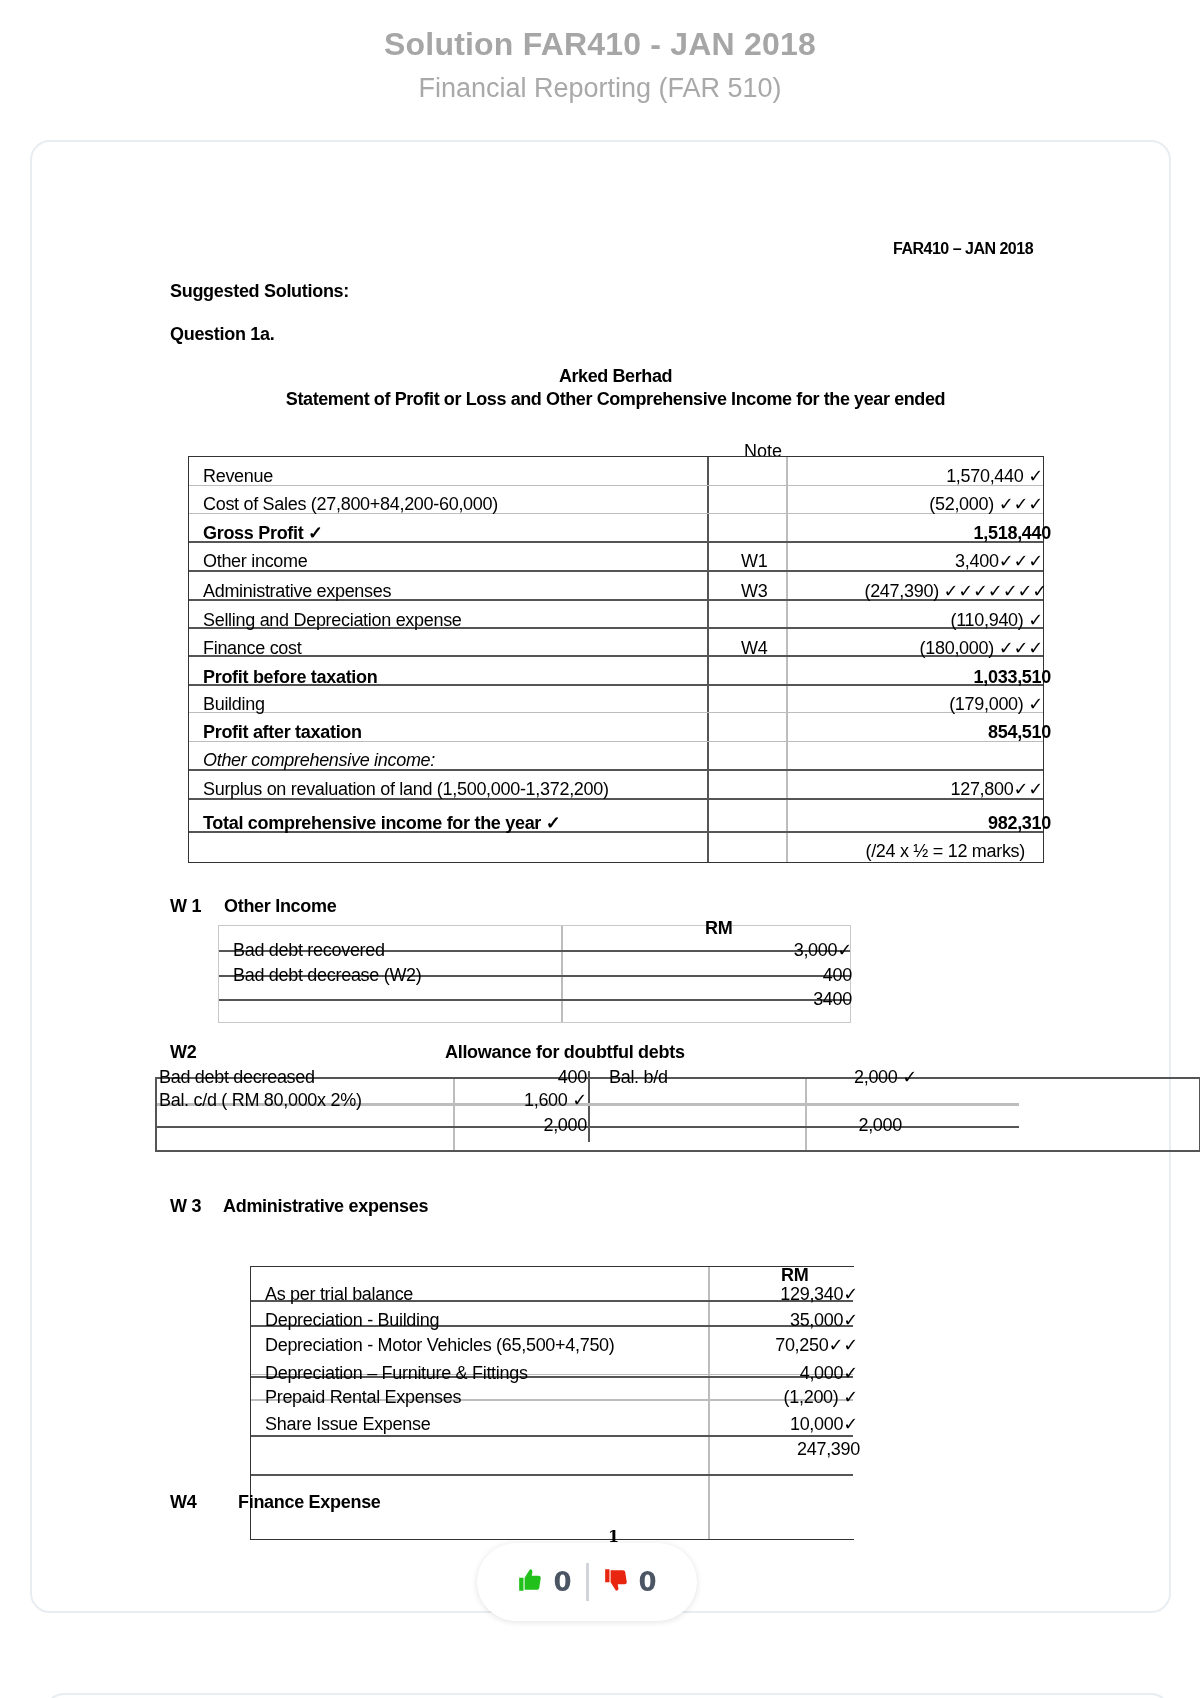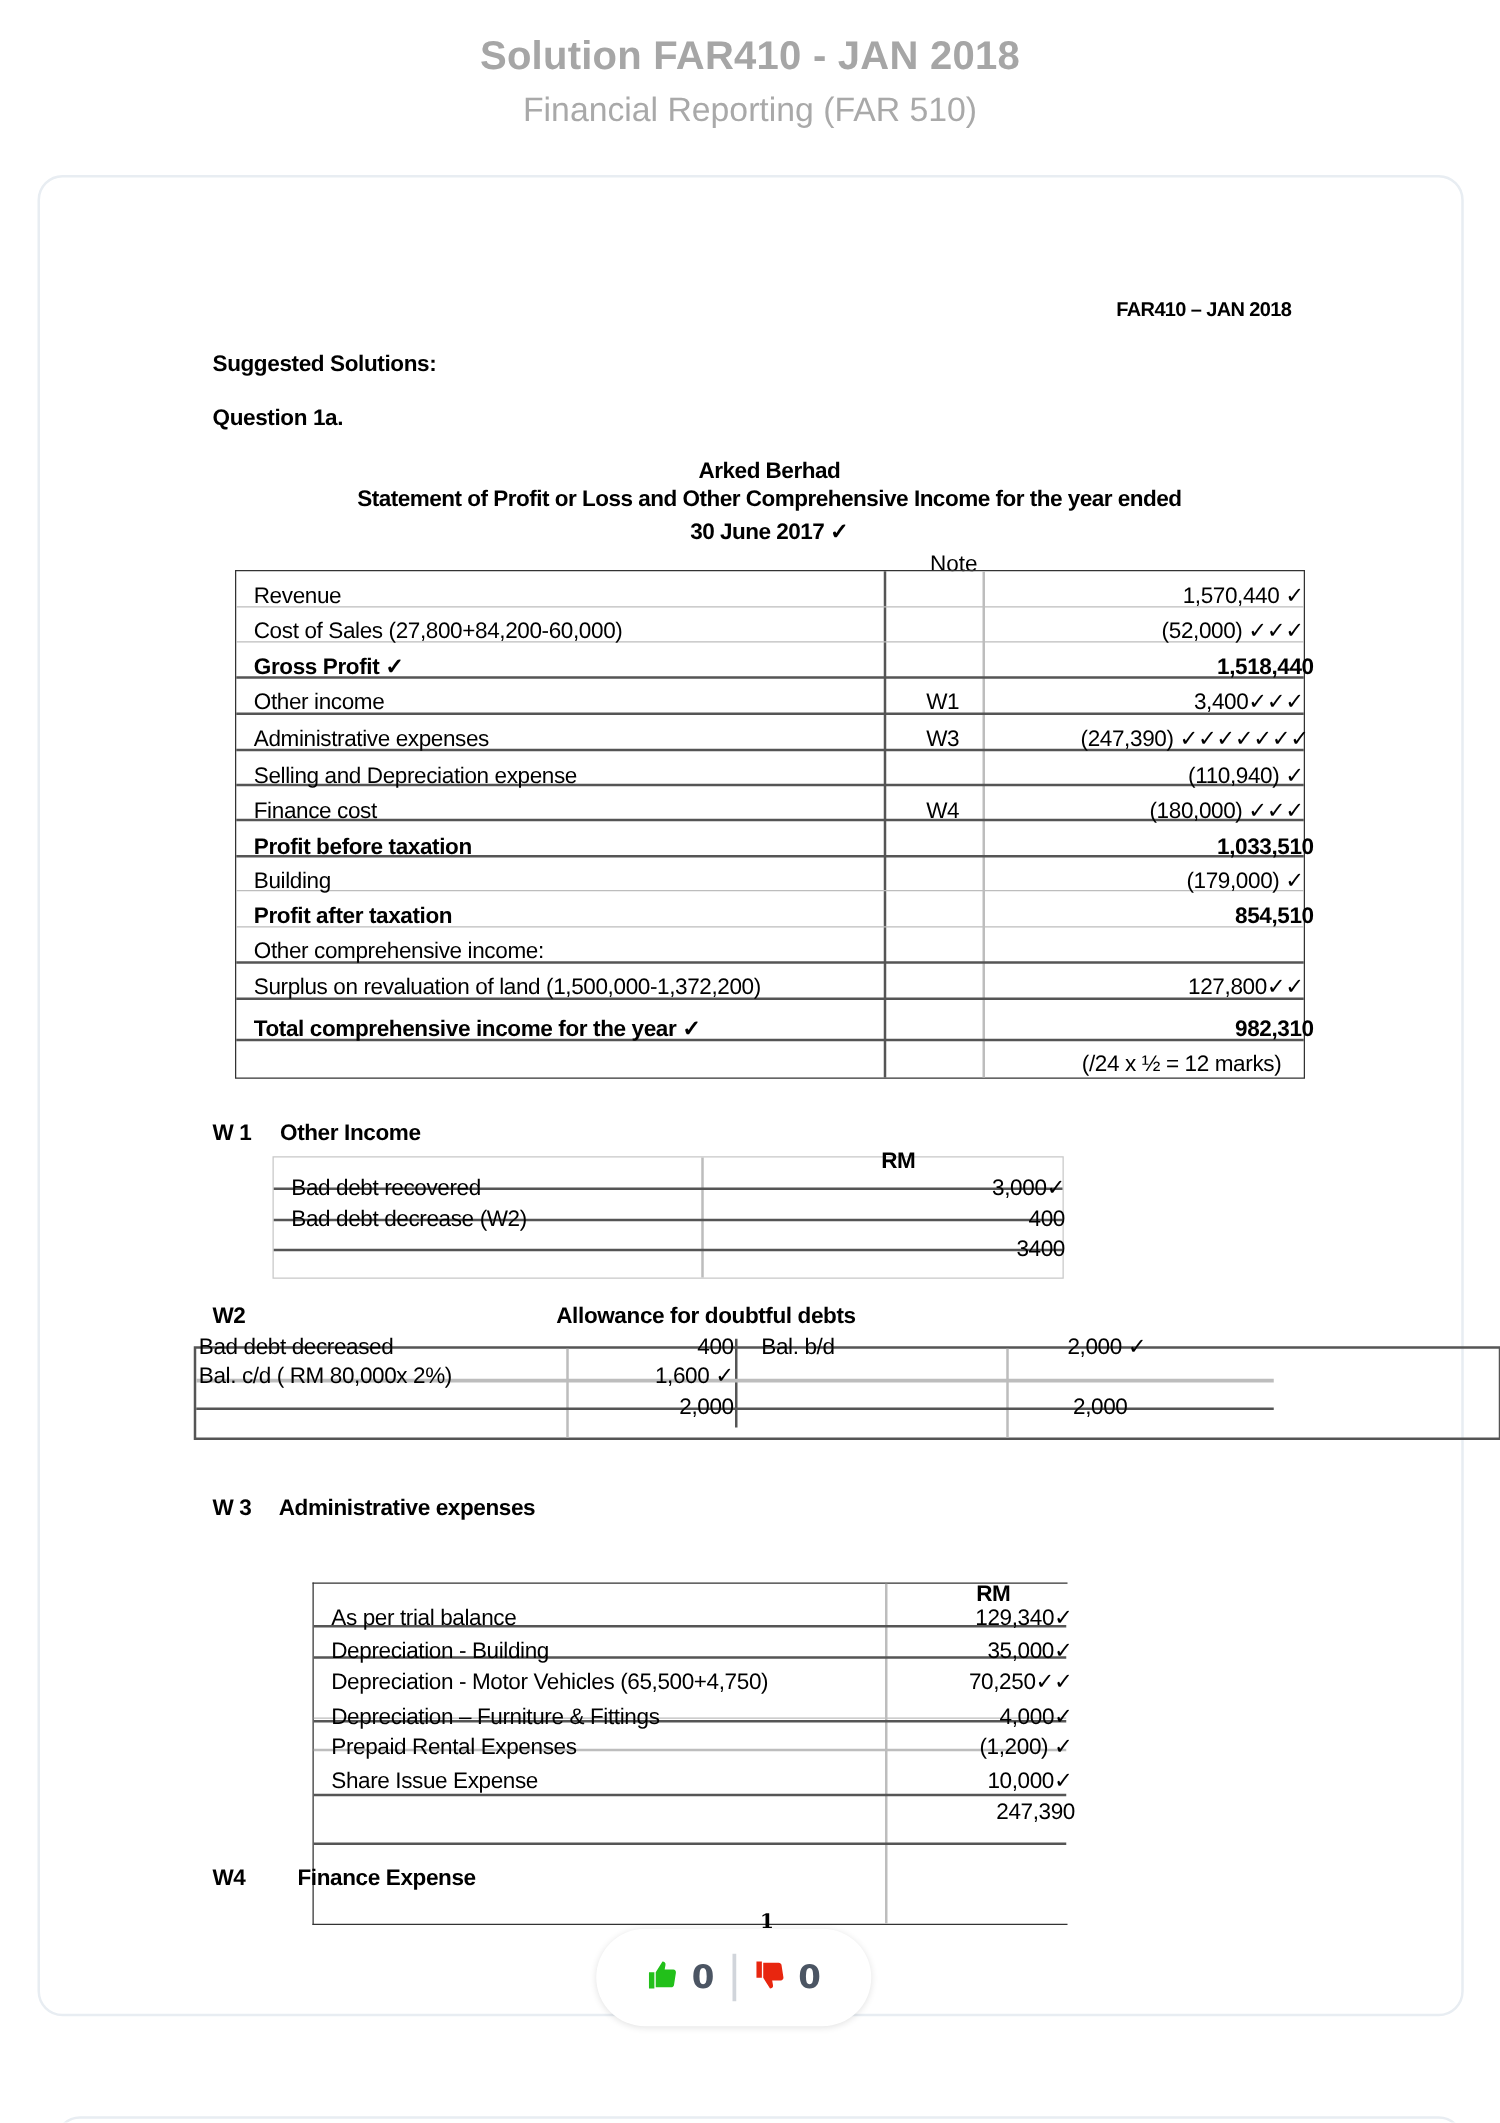--- a/index.html
+++ b/index.html
@@ -62,21 +62,20 @@
 <div class="card2"></div>
 
 <div class="doc">
 
   <div class="abs hdr-code narrow">FAR410 – JAN 2018</div>
   <div class="abs h-bold" style="left:170px;top:281px;">Suggested Solutions:</div>
   <div class="abs h-bold" style="left:170px;top:324px;">Question 1a.</div>
 
   <div class="center-title" style="top:389px;">Statement of Profit or Loss and Other Comprehensive Income for the year ended</div>
   <div class="center-title" style="top:366px;">Arked Berhad</div>
-  <div class="center-title" style="top:414px;">30 June 2017 ✓</div>
 
   <div class="abs" style="left:744px;top:441px;font-size:18px;">Note</div>
   <div class="tbl" style="left:188px;top:456px;width:856px;height:407px;">
     <div class="vline" style="left:518px;height:405px;"></div>
     <div class="vline light" style="left:597px;height:405px;"></div>
     <div class="row light" style="top:28px;width:854px;"></div>
     <div class="row light" style="top:56px;width:854px;"></div>
     <div class="row" style="top:84px;width:854px;height:1.5px;"></div>
     <div class="row" style="top:113px;width:854px;height:1.5px;"></div>
     <div class="row" style="top:142px;width:854px;height:1.5px;"></div>
@@ -126,21 +125,21 @@
     </div>
     <div>
       <div class="cell" style="left:14px;top:237px;">Building</div>
       <div class="cell r" style="right:0;top:237px;width:250px;">(179,000) ✓</div>
     </div>
     <div>
       <div class="cell b" style="left:14px;top:265px;">Profit after taxation</div>
       <div class="cell b r" style="right:-8px;top:265px;width:250px;">854,510</div>
     </div>
     <div>
-      <div class="cell" style="left:14px;top:293px;">Other comprehensive income:</div>
+      <div class="cell" style="left:14px;top:293px;font-style:italic;">Other comprehensive income:</div>
     </div>
     <div>
       <div class="cell" style="left:14px;top:322px;">Surplus on revaluation of land (1,500,000-1,372,200)</div>
       <div class="cell r" style="right:0;top:322px;width:250px;">127,800✓✓</div>
     </div>
     <div>
       <div class="cell b" style="left:14px;top:356px;">Total comprehensive income for the year ✓</div>
       <div class="cell b r" style="right:-8px;top:356px;width:250px;">982,310</div>
     </div>
     <div class="cell r" style="right:18px;top:384px;width:300px;">(/24 x ½ = 12 marks)</div>

